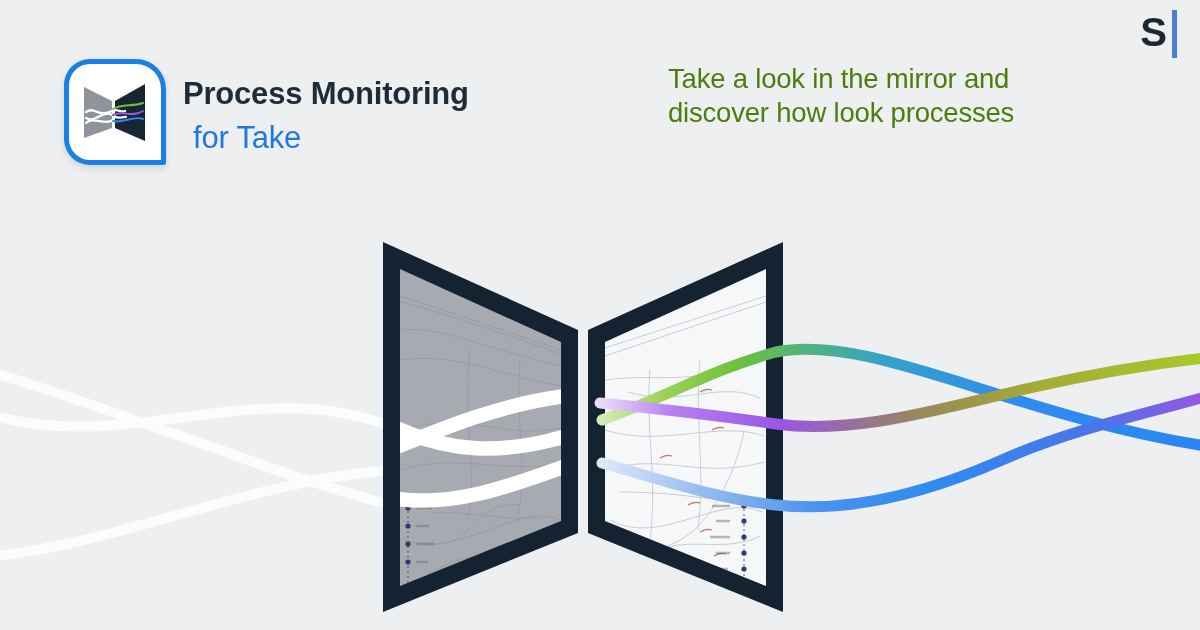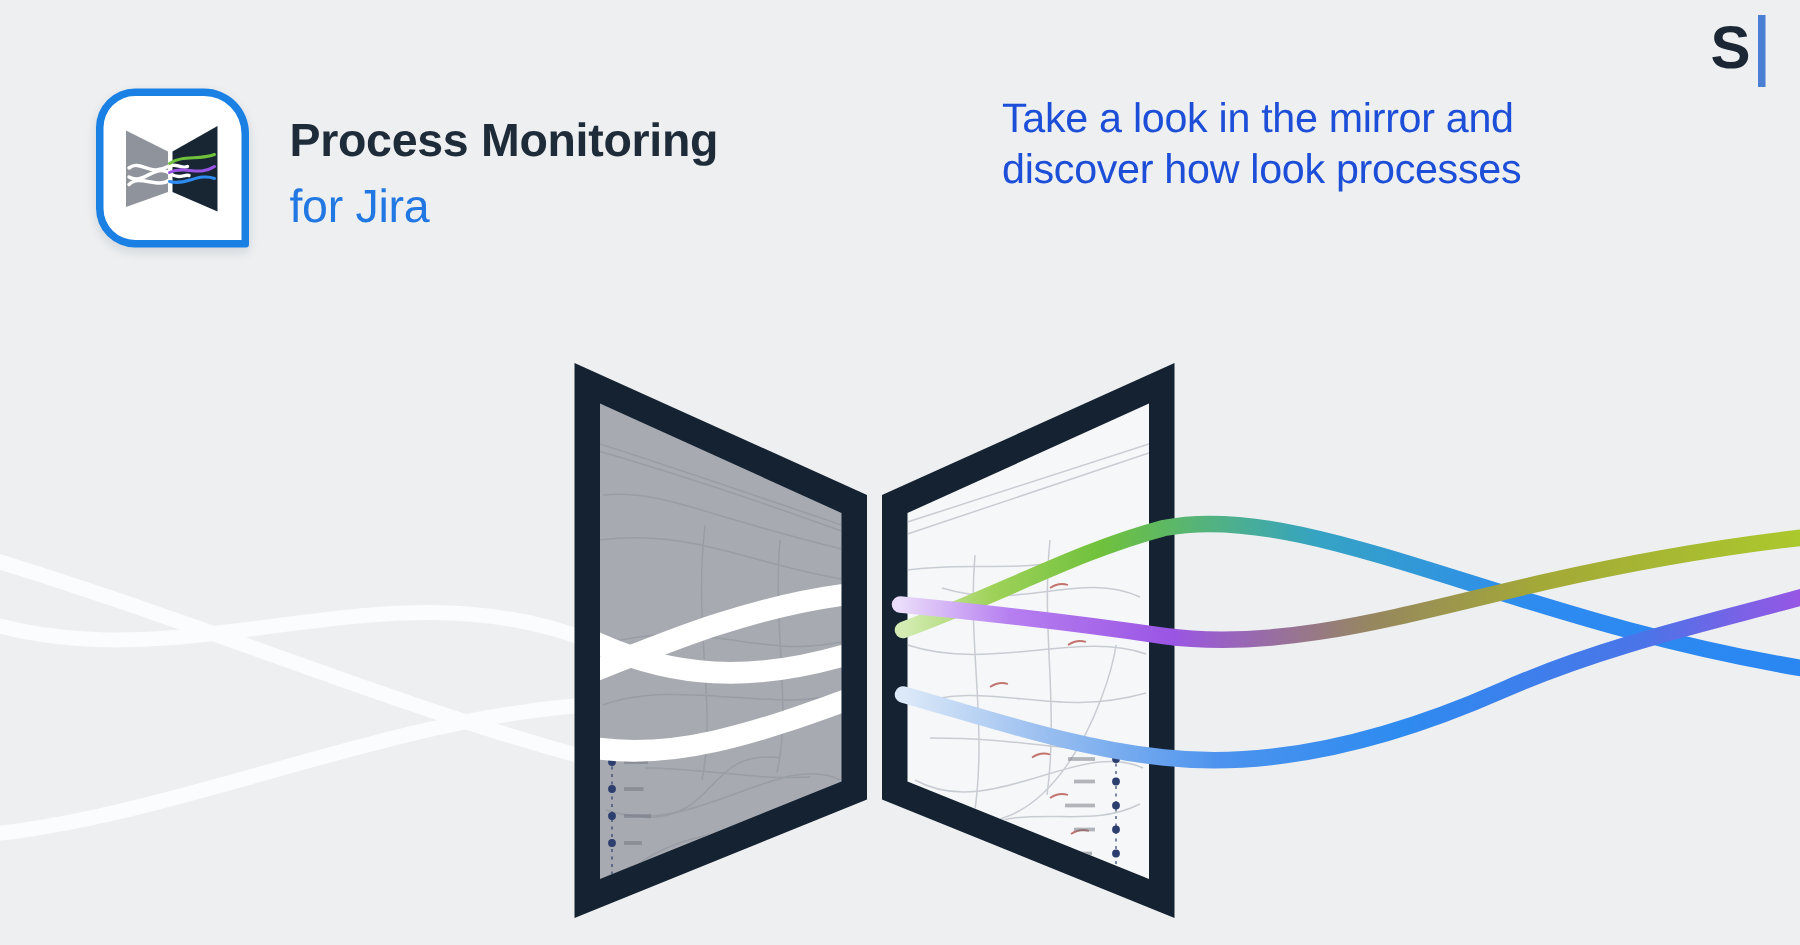--- a/index.html
+++ b/index.html
@@ -9,21 +9,21 @@
   }
   #scene{position:absolute;left:0;top:0;}
   .logo-box{
     position:absolute;left:64px;top:59px;width:102px;height:106px;
     background:#ffffff;border:5px solid #1a80e4;box-sizing:border-box;
     border-radius:26px 30px 2px 26px;
     box-shadow:0 3px 7px rgba(20,34,49,.12);
     display:flex;align-items:center;justify-content:center;
   }
   .app-title{
-    position:absolute;left:193px;top:76px;
+    position:absolute;left:183px;top:76px;
     font-size:31px;font-weight:700;letter-spacing:-.2px;
   }
   .app-subtitle{
     position:absolute;left:193px;top:120px;
     font-size:31px;font-weight:500;letter-spacing:-.2px;
   }
   .headline{
     position:absolute;left:668px;top:62px;
     font-size:27.5px;line-height:34px;font-weight:500;letter-spacing:-.2px;
   }
@@ -184,23 +184,23 @@
       </g>
       <g fill="none" stroke-width="2" stroke-linecap="round">
         <path d="M 51,43 C 60,37 70,41 81,37" stroke="#6fc13c"></path>
         <path d="M 51,49 C 61,44 70,52 81,45" stroke="#9a55e4"></path>
         <path d="M 51,55 C 61,58 71,49 81,53" stroke="#2e8bf0"></path>
       </g>
     </svg>
   </div>
 
   <div class="app-title" style="color: rgb(30, 43, 57);">Process Monitoring</div>
-  <div class="app-subtitle" style="color: rgb(34, 120, 226);">for Jira</div>
-
-  <div class="headline" style="color: #1d4ed8;">
+  <div class="app-subtitle" style="color: rgb(34, 120, 226);">for Take</div>
+
+  <div class="headline" style="color: #4d7c0f;">
     <div>Take a look in the mirror and</div>
     <div>discover how look processes</div>
   </div>
 
   <div class="brand">
     <div class="brand-letter" style="color: rgb(27, 39, 52);">S</div>
     <div class="brand-bar" style="background: rgb(74, 127, 212);"></div>
   </div>
 
 </div>

